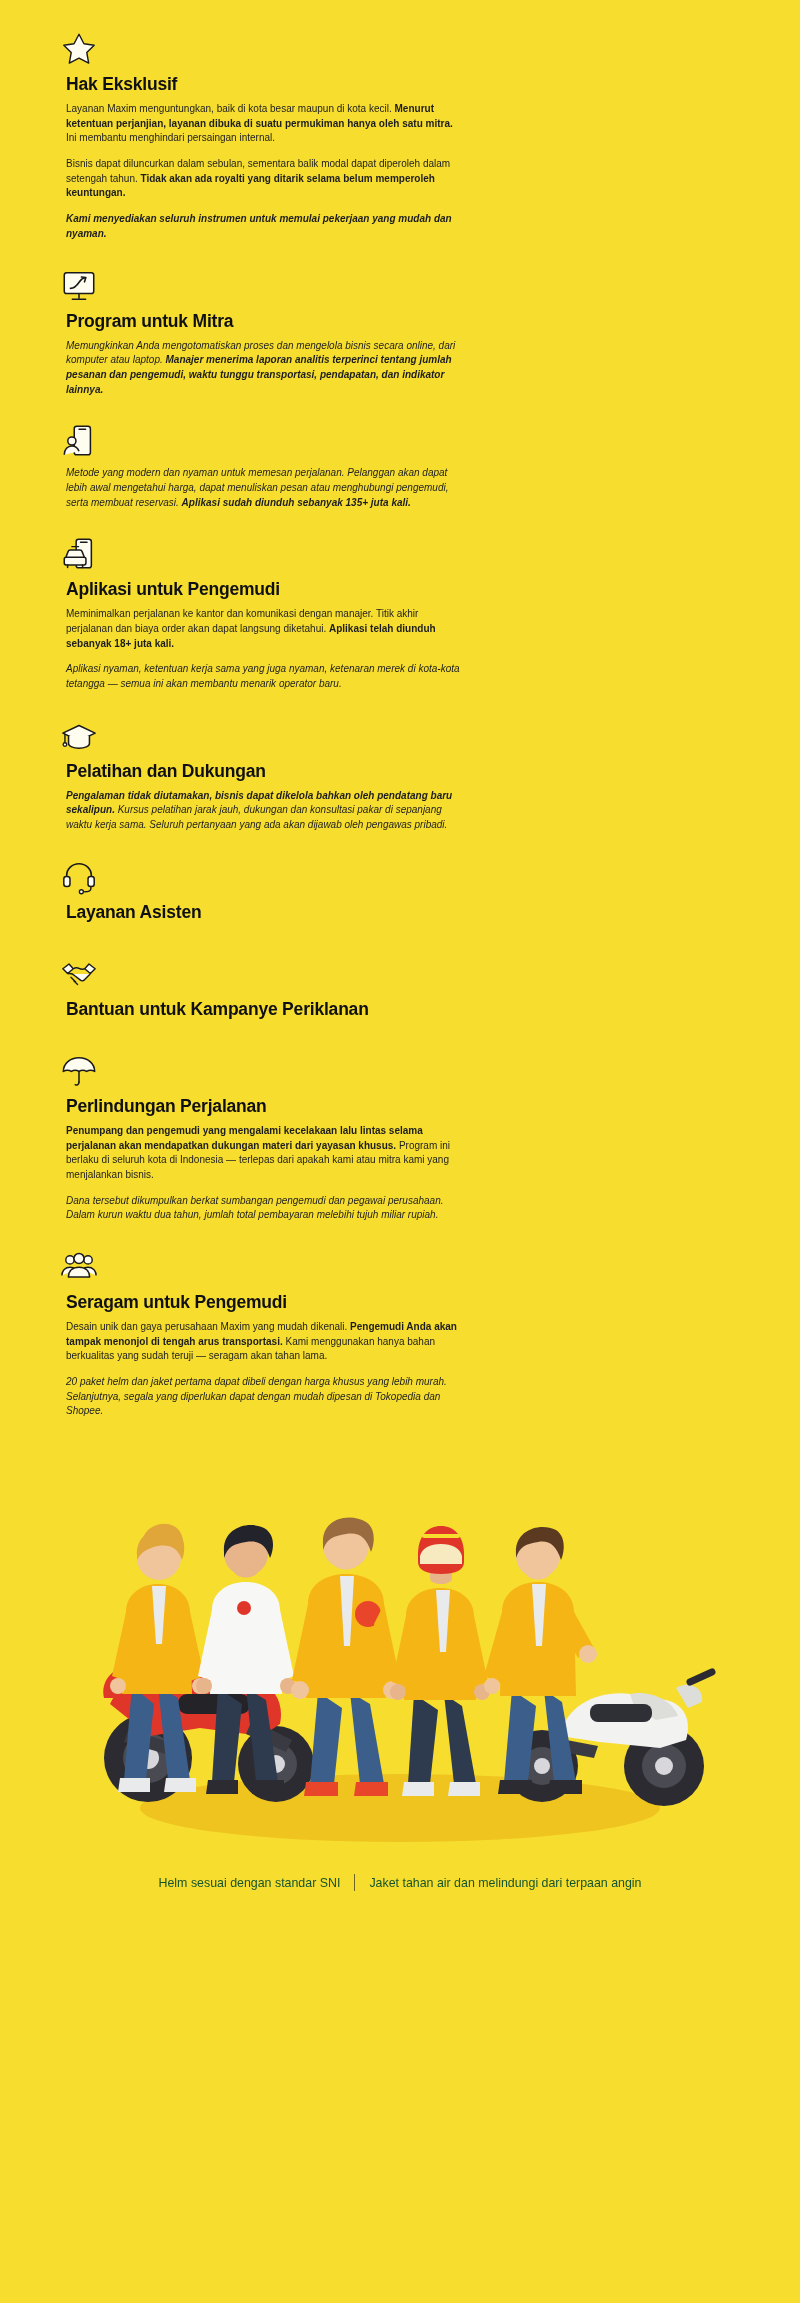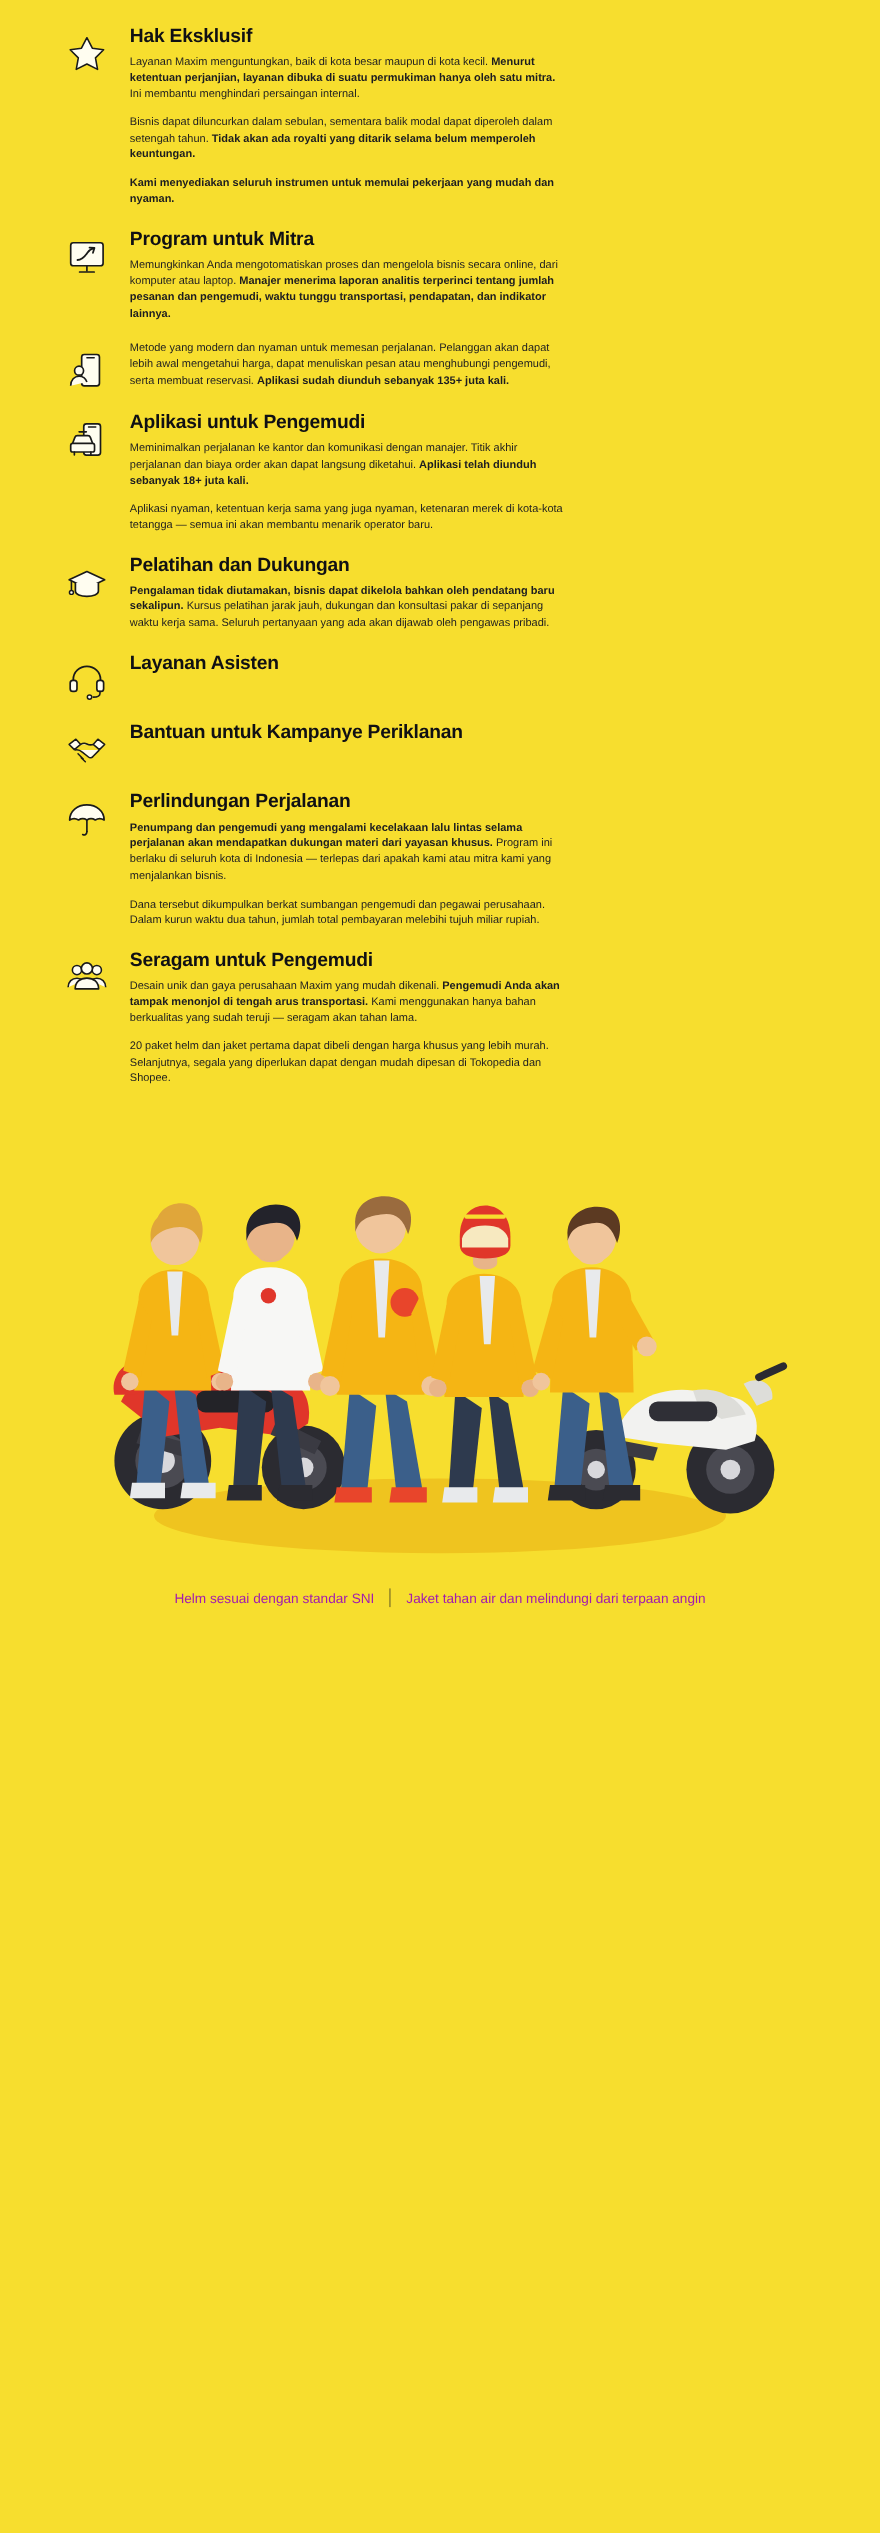--- a/index.html
+++ b/index.html
@@ -23,20 +23,21 @@
     width: 800px;
     padding: 22px 0 0 0;
   }
 
   
   .feature {
     display: flex;
     align-items: flex-start;
     padding: 0 60px 0 60px;
     margin-bottom: 17px;
+    flex-direction: column;
   }
   .feature .icon-col {
     width: 52px;
     flex: 0 0 52px;
     padding-top: 8px;
     display: flex;
     justify-content: flex-start;
   }
   .feature .icon-col svg {
     display: block;
@@ -56,41 +57,41 @@
     margin-bottom: 7px;
     color: #101014;
   }
   .f-para {
     font-size: 10px;
     line-height: 1.47;
     color: #1d1d20;
     margin-bottom: 11px;
     max-width: 400px;
   }
-  .f-para:last-child { margin-bottom: 0; }
+  .f-para:last-child { margin-bottom: 0; font-style: italic; }
   .f-para b { font-weight: bold; }
 
   
   .illustration-wrap {
     position: relative;
     width: 800px;
     height: 420px;
     margin-top: 14px;
   }
   .illustration-wrap svg { display: block; }
 
   
   .footer {
     display: flex;
     justify-content: center;
     align-items: center;
     gap: 14px;
     padding: 18px 60px 26px 60px;
     font-size: 12.4px;
-    color: #a21caf;
+    color: #14532d;
   }
   .footer .divider {
     width: 1px;
     height: 17px;
     background: #6e6525;
     display: inline-block;
   }
 </style>
 </head>
 <body>

